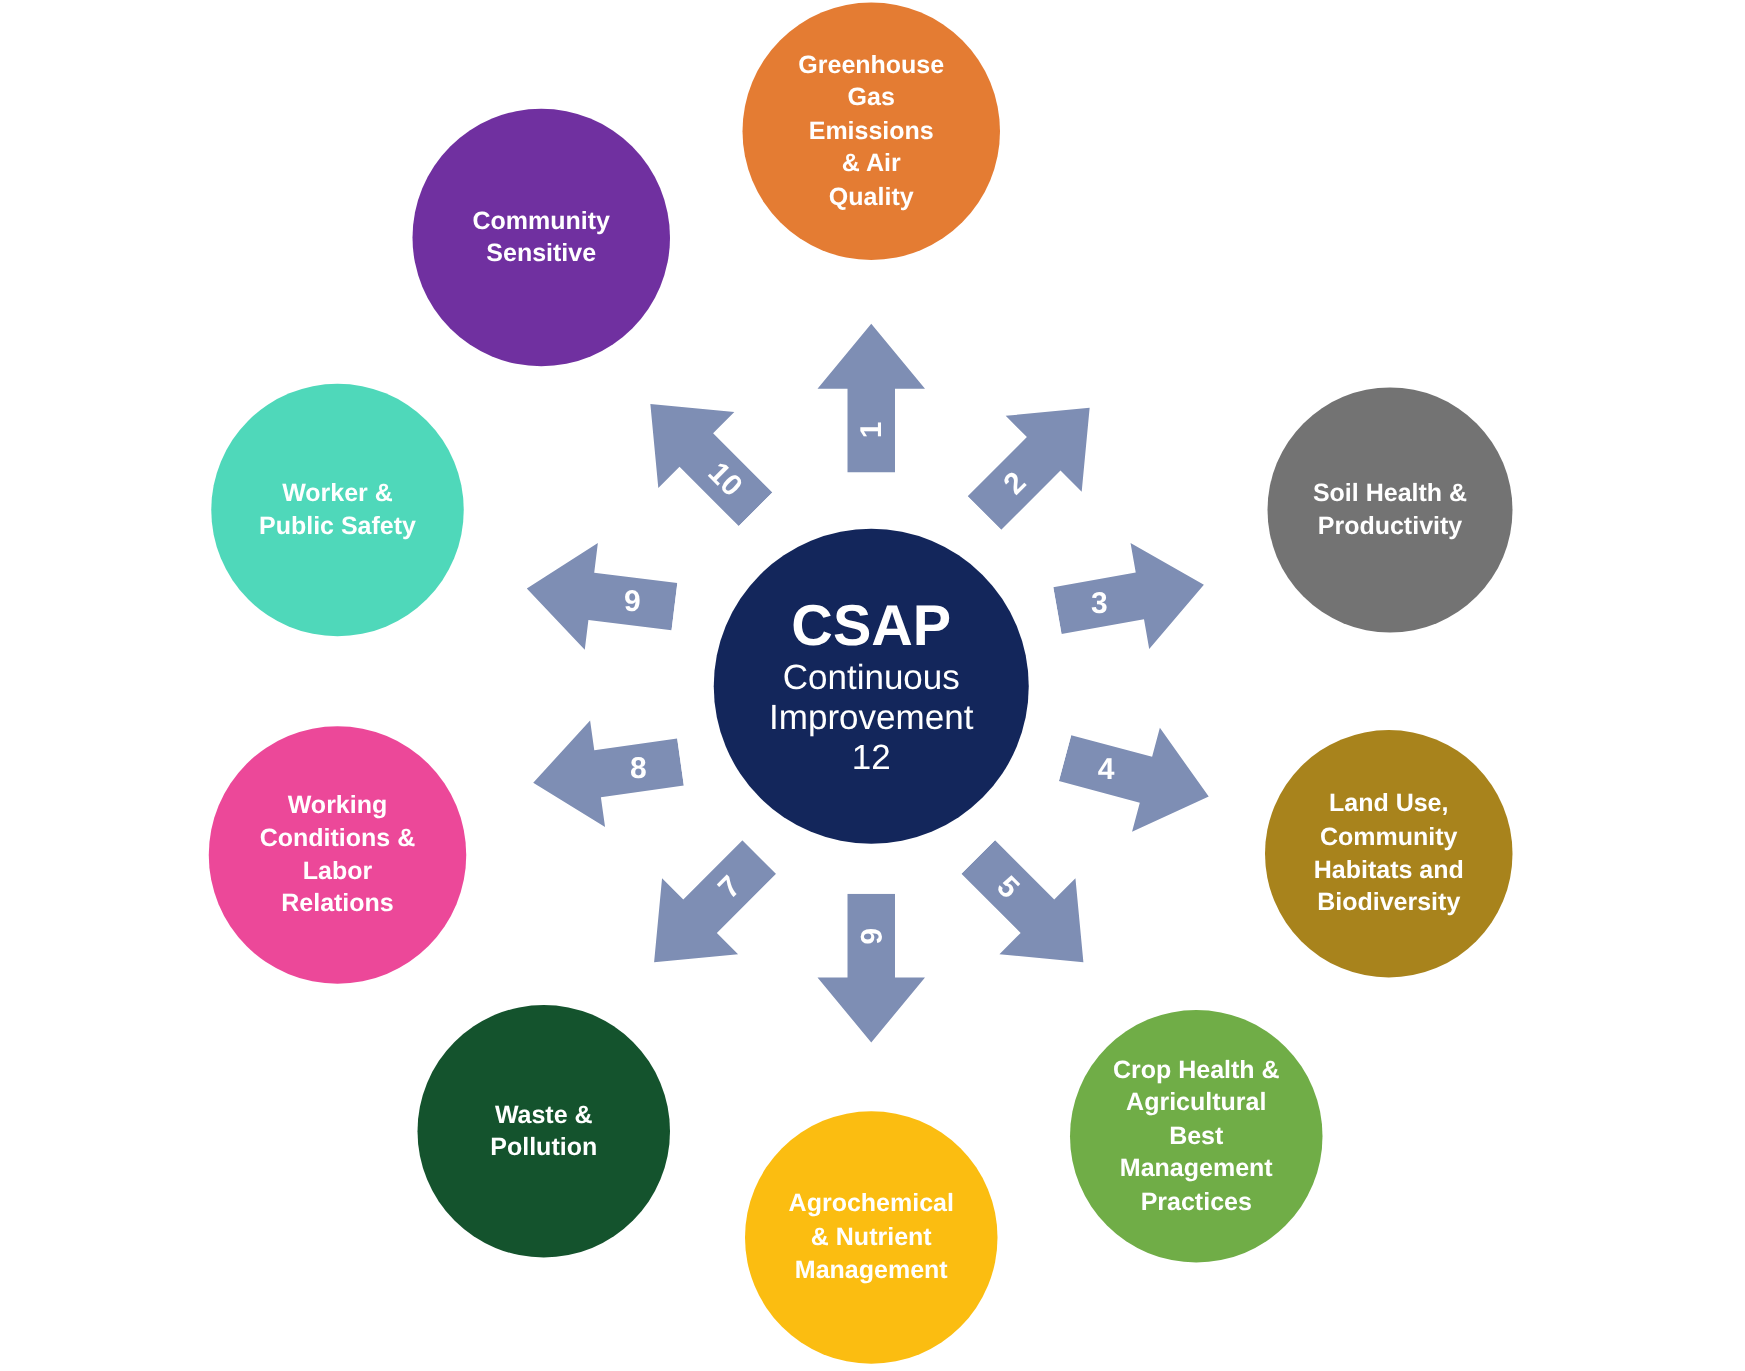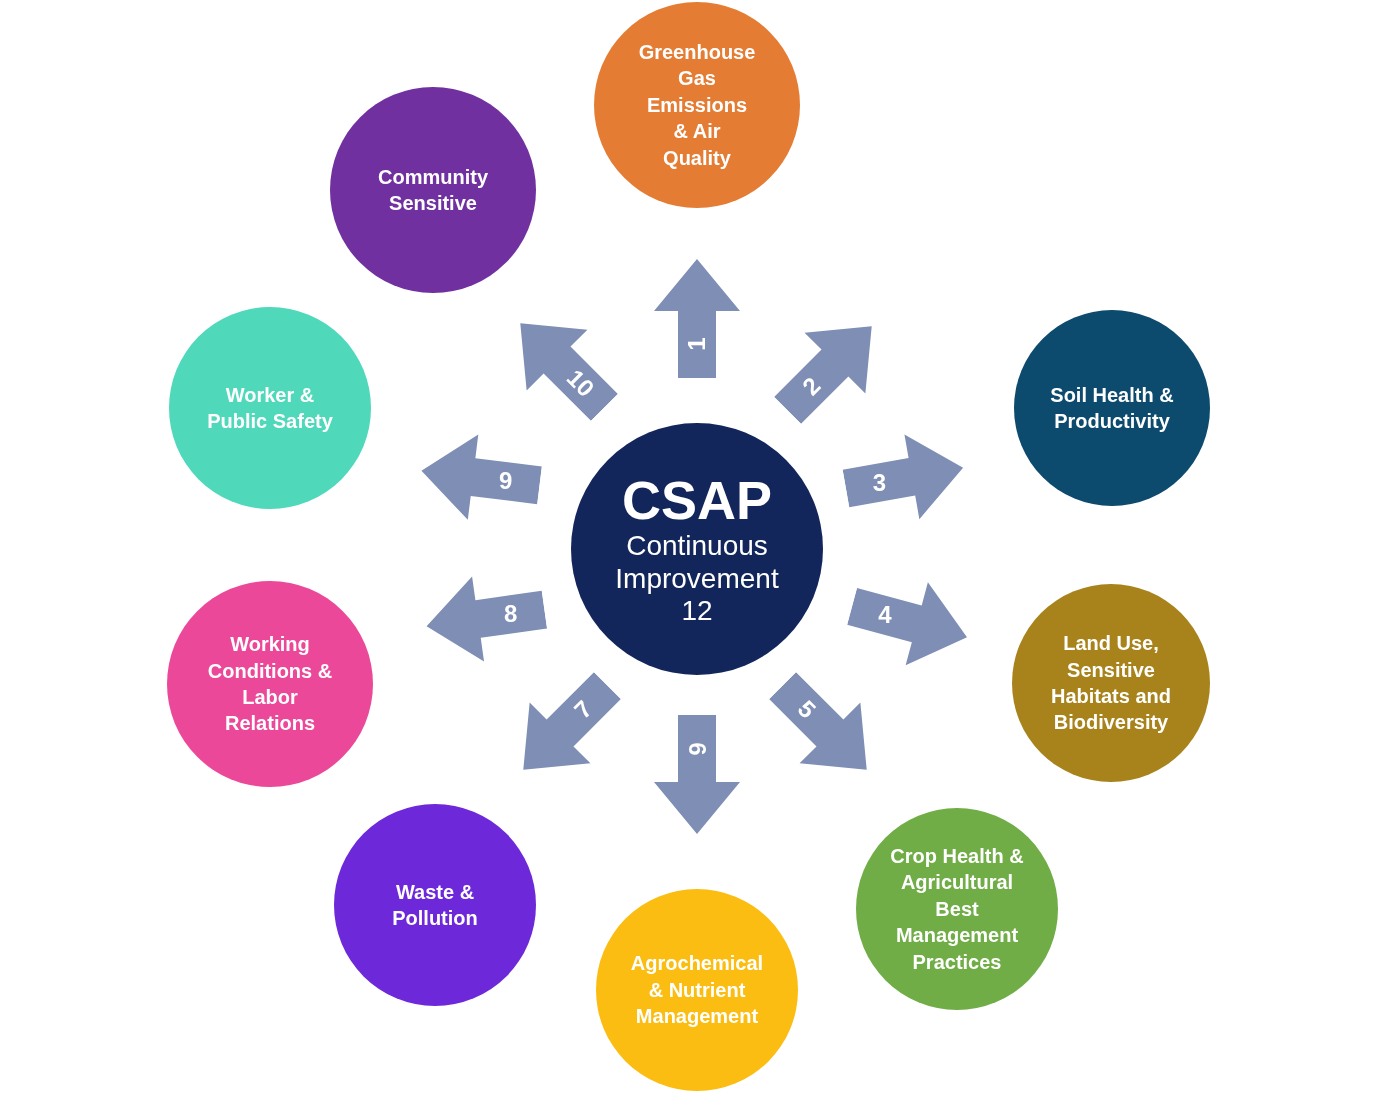--- a/index.html
+++ b/index.html
@@ -14,21 +14,21 @@
   }
   .node .label {
     color:#ffffff; font-weight:bold; font-size:20px; line-height:1.32;
     white-space:pre-line; padding:0 14px;
   }
   .center-node {
     position:absolute; border-radius:50%;
     display:flex; flex-direction:column; align-items:center; justify-content:center;
     text-align:center; color:#ffffff;
   }
-  .center-node .acronym { font-weight:bold; font-size:54px; line-height:1.1; }
+  .center-node .acronym { font-weight:bold; font-size:46px; line-height:1.1; }
   .center-node .subtitle { font-weight:normal; font-size:28px; line-height:1.15; white-space:pre-line; }
   .arrow {
     position:absolute; width:120px; height:88px;
   }
   .arrow svg { display:block; width:120px; height:88px; }
   .arrow text {
     fill:#ffffff; font-weight:bold; font-size:24px;
     font-family:"Liberation Sans", sans-serif;
   }
 </style>
@@ -39,47 +39,47 @@
 
   <div class="node" style="left: 594px; top: 2px; width: 206px; height: 206px; background-color: rgb(228, 124, 51);">
     <div class="label">Greenhouse
 Gas
 Emissions
 &amp; Air
 Quality</div>
   </div>
 
 
-  <div class="node" style="left: 1014px; top: 310px; width: 196px; height: 196px; background-color: #0c4a6e;">
+  <div class="node" style="left: 1014px; top: 310px; width: 196px; height: 196px; background-color: #737373;">
     <div class="label">Soil Health &amp;
 Productivity</div>
   </div>
 
   <div class="node" style="left: 1012px; top: 584px; width: 198px; height: 198px; background-color: rgb(168, 131, 28);">
     <div class="label">Land Use,
-Sensitive
+Community
 Habitats and
 Biodiversity</div>
   </div>
 
   <div class="node" style="left: 856px; top: 808px; width: 202px; height: 202px; background-color: rgb(112, 173, 71);">
     <div class="label">Crop Health &amp;
 Agricultural
 Best
 Management
 Practices</div>
   </div>
 
   <div class="node" style="left: 596px; top: 889px; width: 202px; height: 202px; background-color: rgb(251, 189, 17); justify-content: center;">
     <div class="label">Agrochemical
 &amp; Nutrient
 Management</div>
   </div>
 
-  <div class="node" style="left: 334px; top: 804px; width: 202px; height: 202px; background-color: #6d28d9;">
+  <div class="node" style="left: 334px; top: 804px; width: 202px; height: 202px; background-color: #14532d;">
     <div class="label">Waste &amp;
 Pollution</div>
   </div>
 
   <div class="node" style="left: 167px; top: 581px; width: 206px; height: 206px; background-color: #ec4899;">
     <div class="label">Working
 Conditions &amp;
 Labor
 Relations</div>
   </div>

